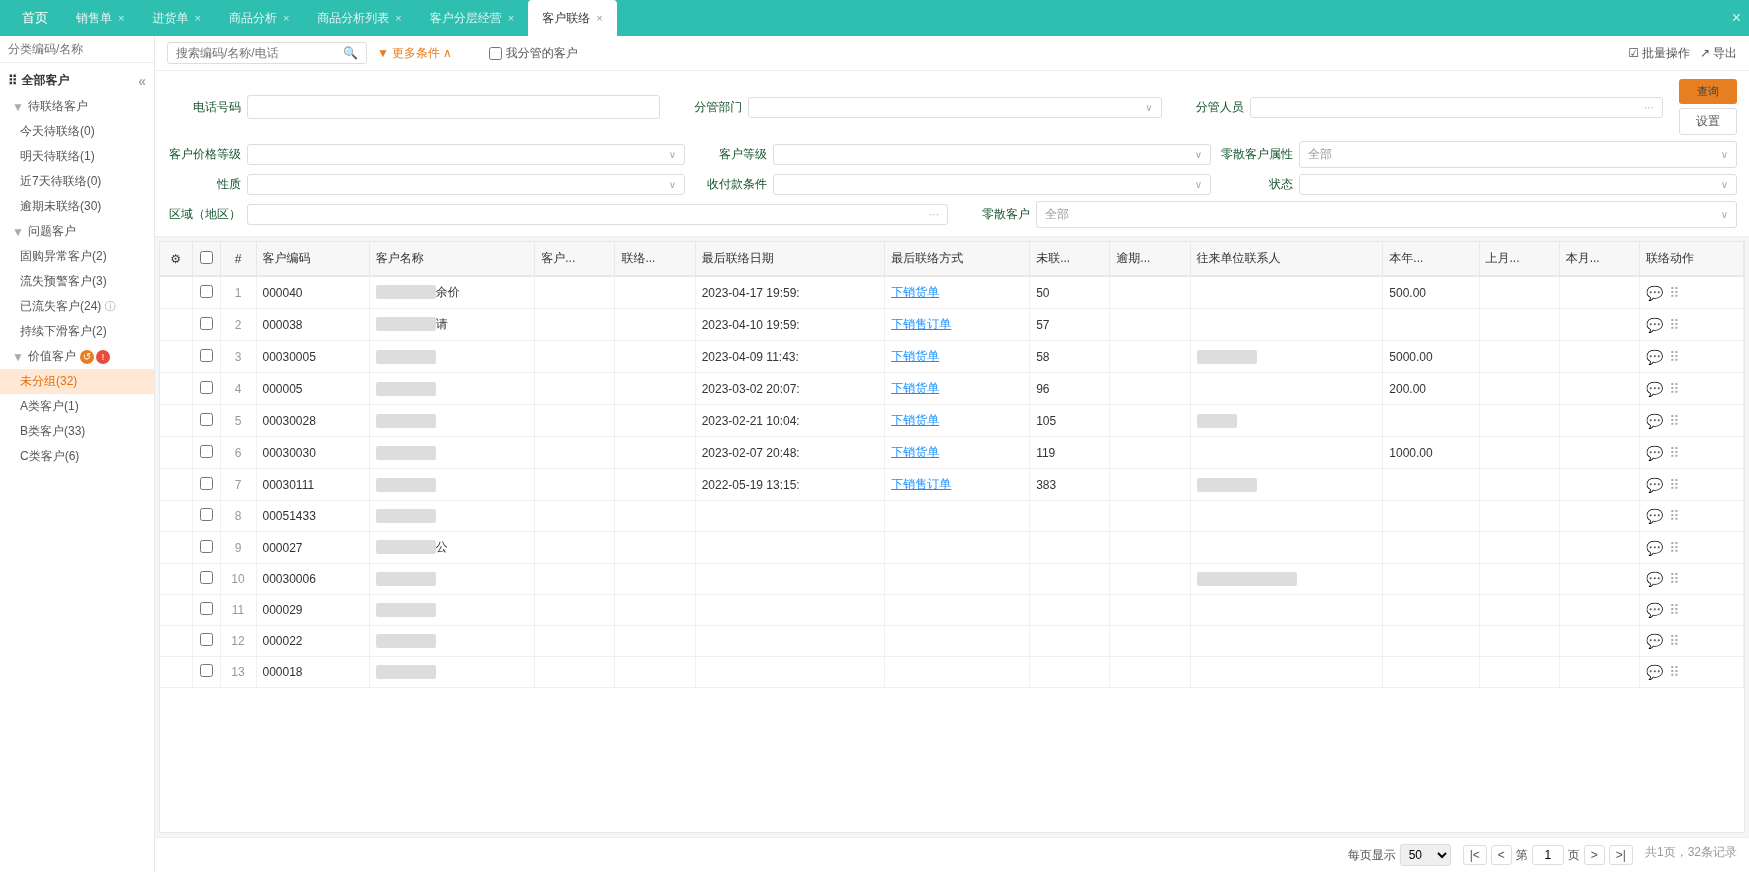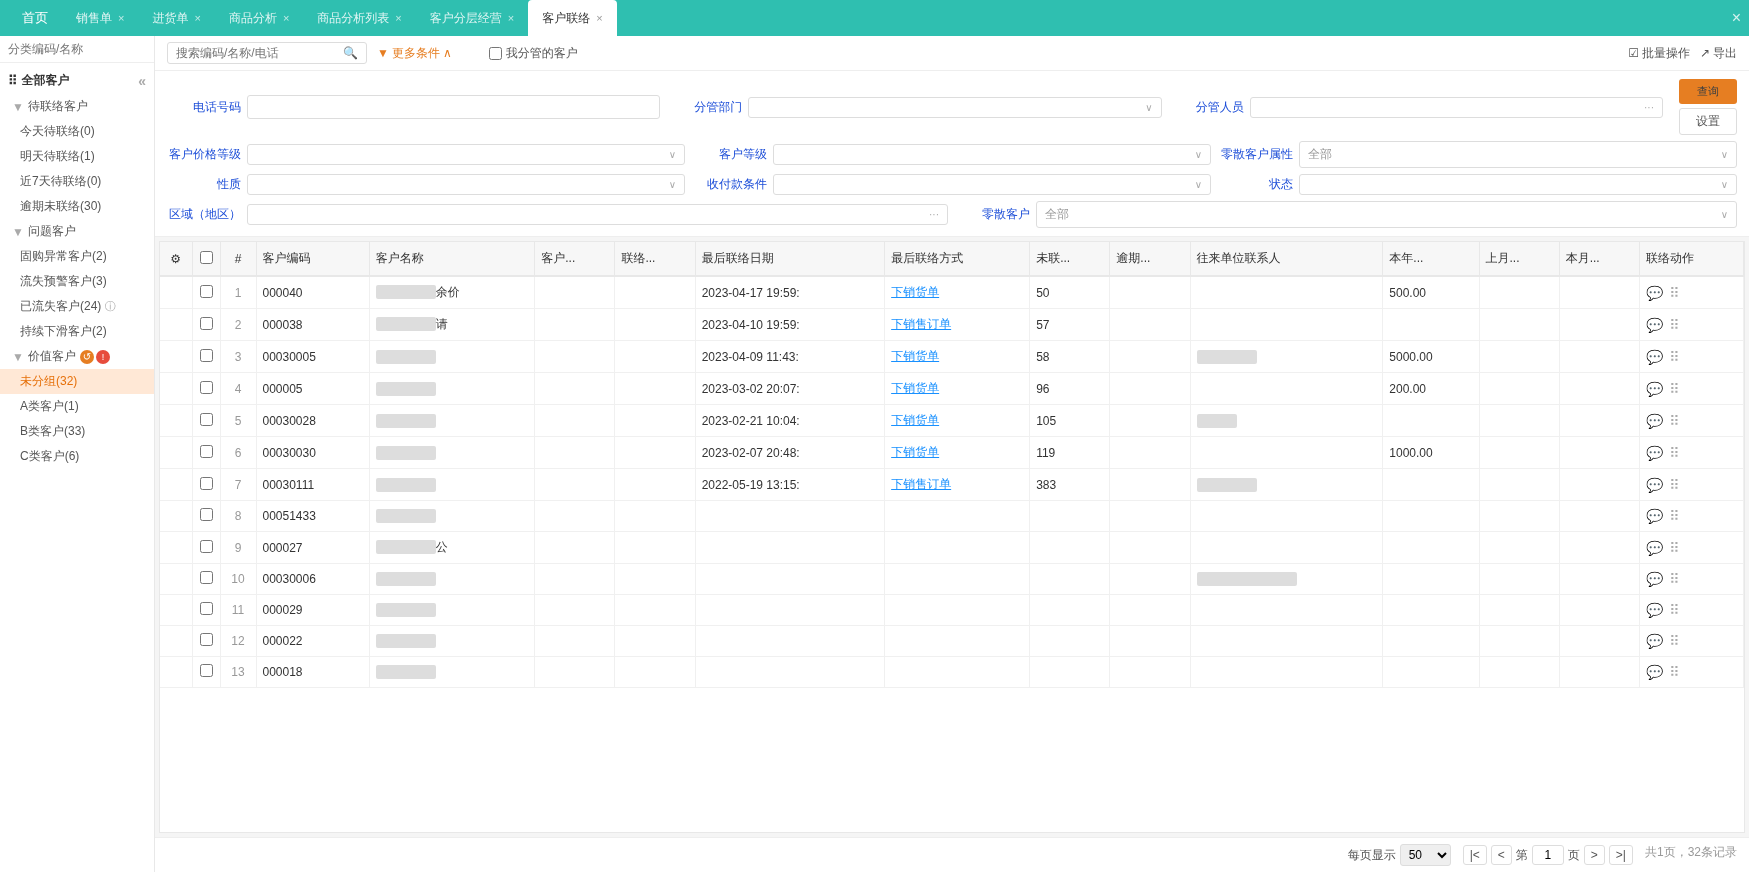--- a/index.html
+++ b/index.html
@@ -193,21 +193,21 @@
       gap: 8px;
     }
     .adv-filter-row:last-child { margin-bottom: 0; }
     .filter-field {
       display: flex;
       align-items: center;
       flex: 1;
       min-width: 0;
     }
     .filter-label {
-      color: #1d4ed8;
+      color: #14532d;
       white-space: nowrap;
       min-width: 80px;
       text-align: right;
       padding-right: 6px;
       font-size: 12px;
     }
     .filter-input {
       flex: 1;
       border: 1px solid #ddd;
       border-radius: 3px;

